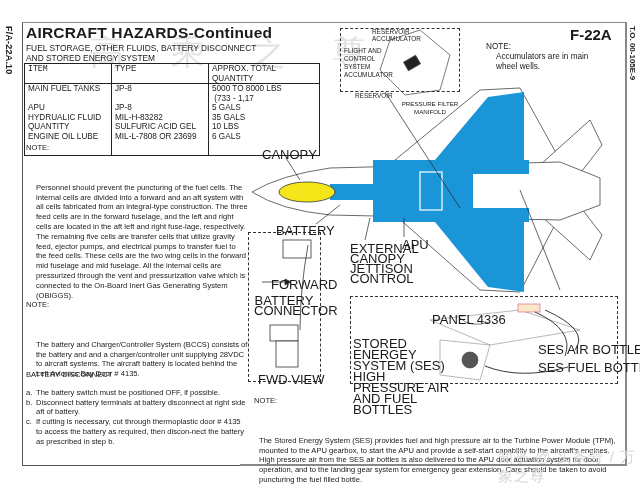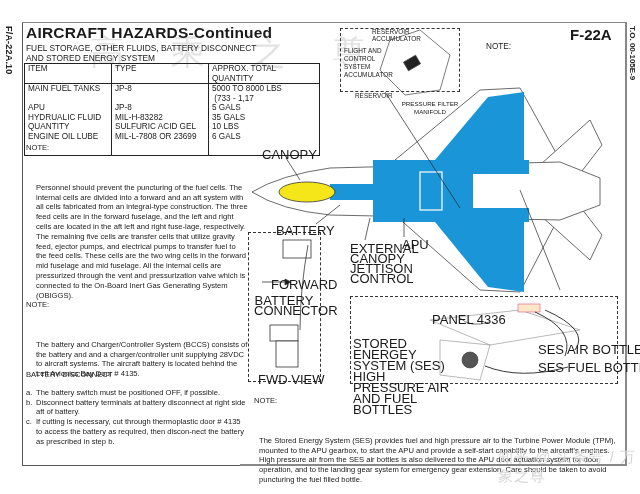--- a/index.html
+++ b/index.html
@@ -9,21 +9,21 @@
   .left-rule { position:absolute; left:22px; top:22px; width:1px; height:444px; background:#555; }
   .side-label-left { position:absolute; left:4px; top:26px; font-size:9px; font-weight:bold; writing-mode:vertical-rl; letter-spacing:0.2px; color:#222; }
   .side-label-right { position:absolute; left:628px; top:26px; font-size:8px; font-weight:bold; writing-mode:vertical-rl; color:#222; }
   .title { position:absolute; left:26px; top:24px; font-size:15.5px; font-weight:bold; letter-spacing:0.2px; }
   .subtitle { position:absolute; left:26px; top:43px; font-size:8.4px; line-height:10px; width:240px; }
   .aircraft-id { position:absolute; left:570px; top:26px; font-size:15px; font-weight:bold; }
   .hazard-table { position:absolute; left:24px; top:63px; width:296px; border-collapse:collapse; font-size:8.2px; }
   .hazard-table th, .hazard-table td { border-left:1px solid #222; border-right:1px solid #222; padding:0 3px; text-align:left; font-weight:normal; vertical-align:top; line-height:9.5px; }
   .hazard-table thead th { border-top:1px solid #222; border-bottom:1px solid #222; }
   .hazard-table tbody tr:last-child td { border-bottom:1px solid #222; padding-bottom:14px; }
-  .col1 { width:80px; } .col2 { width:90px; }
+  .col1 { width:80px;font-family:Liberation Mono, monospace; } .col2 { width:90px; }
   .note-block { position:absolute; font-size:7.6px; line-height:9.8px; }
   .note-label { display:block; }
   .note-body { display:block; padding-left:10px;margin-top:30px; }
   .list-item { display:flex; }
   .list-marker { width:10px; flex:none; }
   .callout { position:absolute; font-size:13px; line-height:9px; color:#1a1a1a; white-space:nowrap; }
   .dashed-box { position:absolute; border:1px dashed #333; box-sizing:border-box; }
   .diagram-svg { position:absolute; left:0; top:0; }
   .accum-note { position:absolute; left:486px; top:42px; font-size:8.2px; line-height:10px; }
   .watermark { position:absolute; left:498px; top:448px; font-size:15px; color:#d8d8d8; letter-spacing:1px; }
@@ -106,20 +106,21 @@
     <span>Disconnect battery terminals at battery disconnect at right side aft of battery.</span>
   </div>
   <div class="list-item">
     <span class="list-marker">c.</span>
     <span>If cutting is necessary, cut through thermoplastic door # 4135 to access the battery as required, then discon-nect the battery as prescribed in step b.</span>
   </div>
 </div>
 
 <div class="accum-note">
   <span style="display:block">NOTE:</span>
+  <span style="display:block;padding-left:10px;width:110px">Accumulators are in main wheel wells.</span>
 </div>
 
 <svg class="diagram-svg" width="640" height="494">
 
   <g stroke="#444" stroke-width="0.8" fill="#ffffff">
 
     <polygon points="395,160 480,90 520,88 560,160 600,190 540,190"></polygon>
 
     <polygon points="395,215 480,290 520,292 560,215 600,190 540,190"></polygon>
 

